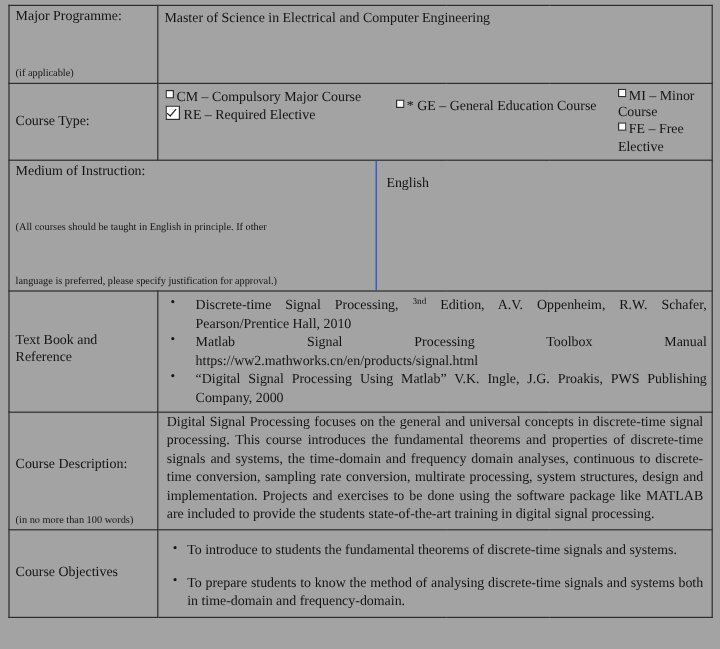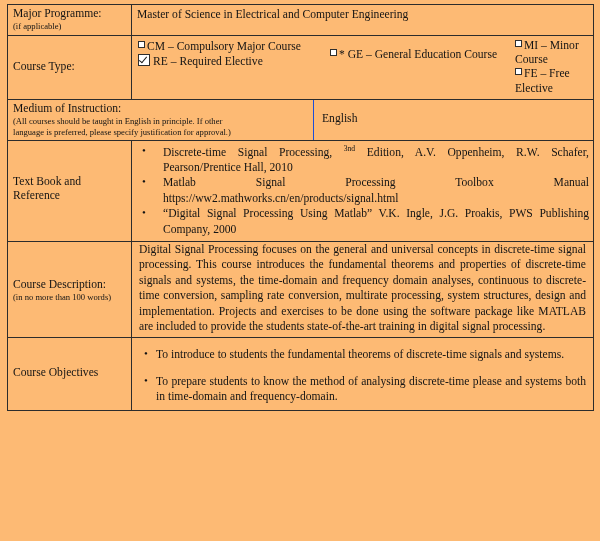--- a/index.html
+++ b/index.html
@@ -11,21 +11,21 @@
     width: 600px;
     height: 541px;
     overflow: hidden;
     font-family: "Liberation Serif", "DejaVu Serif", serif;
     color: #141414;
   }
   .page {
     position: relative;
     width: 600px;
     height: 541px;
-    background: #fdba74;
+    background: #a3a3a3;
     overflow: hidden;
   }
   table.form {
     border-collapse: collapse;
     width: 586px;
     margin: 4px 0 0 7px;
     table-layout: fixed;
   }
   table.form td {
     border: 1px solid #2c2c2c;
@@ -35,20 +35,21 @@
     line-height: 1.24;
   }
   .lbl {
     font-size: 11.6px;
     line-height: 1.22;
   }
   .sublbl {
     font-size: 8.6px;
     line-height: 1.18;
     display: block;
+    margin-top: 34px;
   }
   .val {
     font-size: 11.6px;
     line-height: 1.3;
     margin-top: 32px;
   }
   .cn {
     font-family: "DejaVu Sans", sans-serif;
     font-size: 12px;
     line-height: 1.3;
@@ -241,21 +242,21 @@
 
     <tr>
       <td>
         <div class="pad-obj">
           <span class="lbl">Course Objectives</span>
         </div>
       </td>
       <td colspan="3" style="padding-left:7px;padding-right:7px;padding-top:8px">
         <ul class="bl tight">
           <li><span>To introduce to students the fundamental theorems of discrete-time signals and systems.</span></li>
-          <li><span>To prepare students to know the method of analysing discrete-time please and systems both in time-domain and frequency-domain.</span></li>
+          <li><span>To prepare students to know the method of analysing discrete-time signals and systems both in time-domain and frequency-domain.</span></li>
         </ul>
       </td>
     </tr>
 
   </tbody>
     </table>
 
 </div>
 
 </body></html>

